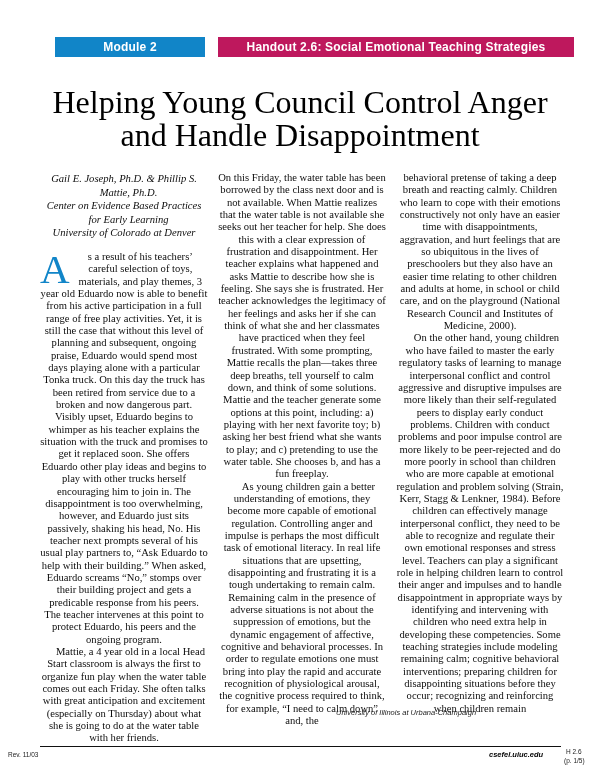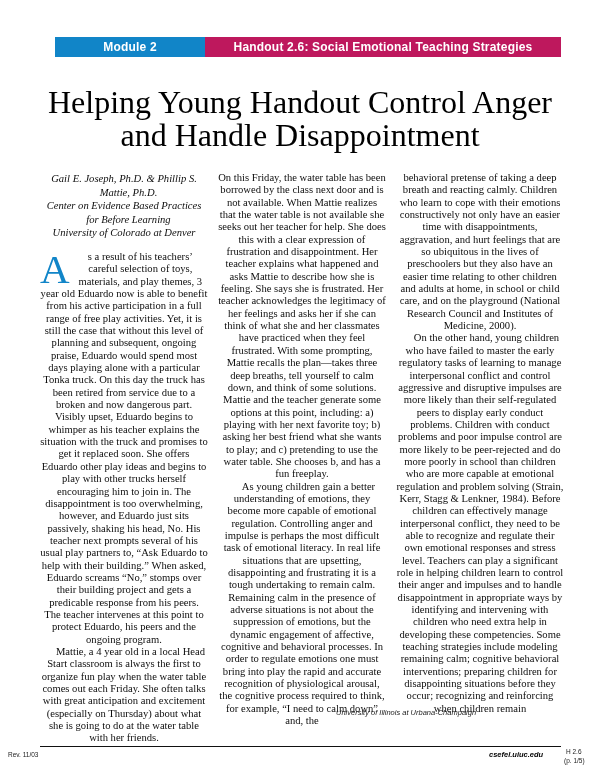--- a/index.html
+++ b/index.html
@@ -3,21 +3,21 @@
 <meta charset="utf-8">
 <style>
   html,body { margin:0; padding:0; background:#888; }
   .page {
     position:relative; width:600px; height:776px; margin:0 auto;
     background:#ffffff; overflow:hidden;
     font-family:"Liberation Serif", serif; color:#0d0d0d;
   }
 
   
-  .bars { position:absolute; top:37px; left:55px; display:flex; }
+  .bars { position:absolute; top:37px; left:55px; display:flex;gap:13px; }
   .bar { height:20px; display:flex; align-items:center; justify-content:center;
          font-family:"Liberation Sans", sans-serif; font-weight:bold;
          font-size:12px; color:#ffffff; letter-spacing:0.2px; }
   .bar-blue  { width:150px; background:#1185c8; }
   .bar-black { width:356px; background:#be185d; }
 
   
   .title {
     position:absolute; top:86px; left:0; width:600px; text-align:center;
     font-size:32px; line-height:33px; font-weight:normal; color:#000;
@@ -57,32 +57,32 @@
   <div class="bars">
     <div class="bar bar-blue">
       <span>Module 2</span>
     </div>
     <div class="bar bar-black">
       <span>Handout 2.6: Social Emotional Teaching Strategies</span>
     </div>
   </div>
 
   <div class="title">
-    <div>Helping Young Handout Control Anger</div>
+    <div>Helping Young Council Control Anger</div>
     <div>and Handle Disappointment</div>
   </div>
 
   <div class="cols">
 
     <div class="col">
       <div class="authors">
         <div class="author-line">Gail E. Joseph, Ph.D. &amp; Phillip S.</div>
         <div class="author-line indent">Mattie, Ph.D.</div>
         <div class="author-line">Center on Evidence Based Practices</div>
-        <div class="author-line indent">for Before Learning</div>
+        <div class="author-line indent">for Early Learning</div>
         <div class="author-line">University of Colorado at Denver</div>
       </div>
       <p><span class="dropcap">A</span><span>s a result of his teachers’ careful selection of toys, materials, and play themes, 3 year old Eduardo now is able to benefit from his active participation in a full range of free play activities.  Yet, it is still the case that without this level of planning and subsequent, ongoing praise, Eduardo would spend most days playing alone with a particular Tonka truck.  On this day the truck has been retired from service due to a broken and now dangerous part.  Visibly upset, Eduardo begins to whimper as his teacher explains the situation with the truck and promises to get it replaced soon.  She offers Eduardo other play ideas and begins to play with other trucks herself encouraging him to join in.  The disappointment is too overwhelming, however, and Eduardo just sits passively, shaking his head, No.  His teacher next prompts several of his usual play partners to, “Ask Eduardo to help with their building.”  When asked, Eduardo screams “No,” stomps over their building project and gets a predicable response from his peers.  The teacher intervenes at this point to protect Eduardo, his peers and the ongoing program.</span></p>
       <p class="indented">Mattie, a 4 year old in a local Head Start classroom is always the first to organize fun play when the water table comes out each Friday. She often talks with great anticipation and excitement (especially on Thursday) about what she is going to do at the water table with her friends.</p>
     </div>
 
     <div class="col">
       <p>On this Friday, the water table has been borrowed by the class next door and is not available.  When Mattie realizes that the water table is not available she seeks out her teacher for help.  She does this with a clear expression of frustration and disappointment.  Her teacher explains what happened and asks Mattie to describe how she is feeling.  She says she is frustrated.  Her teacher acknowledges the legitimacy of her feelings and asks her if she can think of what she and her classmates have practiced when they feel frustrated. With some prompting, Mattie recalls the plan—takes three deep breaths, tell yourself to calm down, and think of some solutions.  Mattie and the teacher generate some options at this point, including: a) playing with her next favorite toy; b) asking her best friend what she wants to play; and c) pretending to use the water table.  She chooses b, and has a fun freeplay.</p>
       <p class="indented">As young children gain a better understanding of emotions, they become more capable of emotional regulation.  Controlling anger and impulse is perhaps the most difficult task of emotional literacy.  In real life situations that are upsetting, disappointing and frustrating it is a tough undertaking to remain calm. Remaining calm in the presence of adverse situations is not about the suppression of emotions, but the dynamic engagement of affective, cognitive and behavioral processes. In order to regulate emotions one must bring into play the rapid and accurate recognition of physiological arousal, the cognitive process required to think, for example, “I need to calm down” and, the</p>
     </div>

